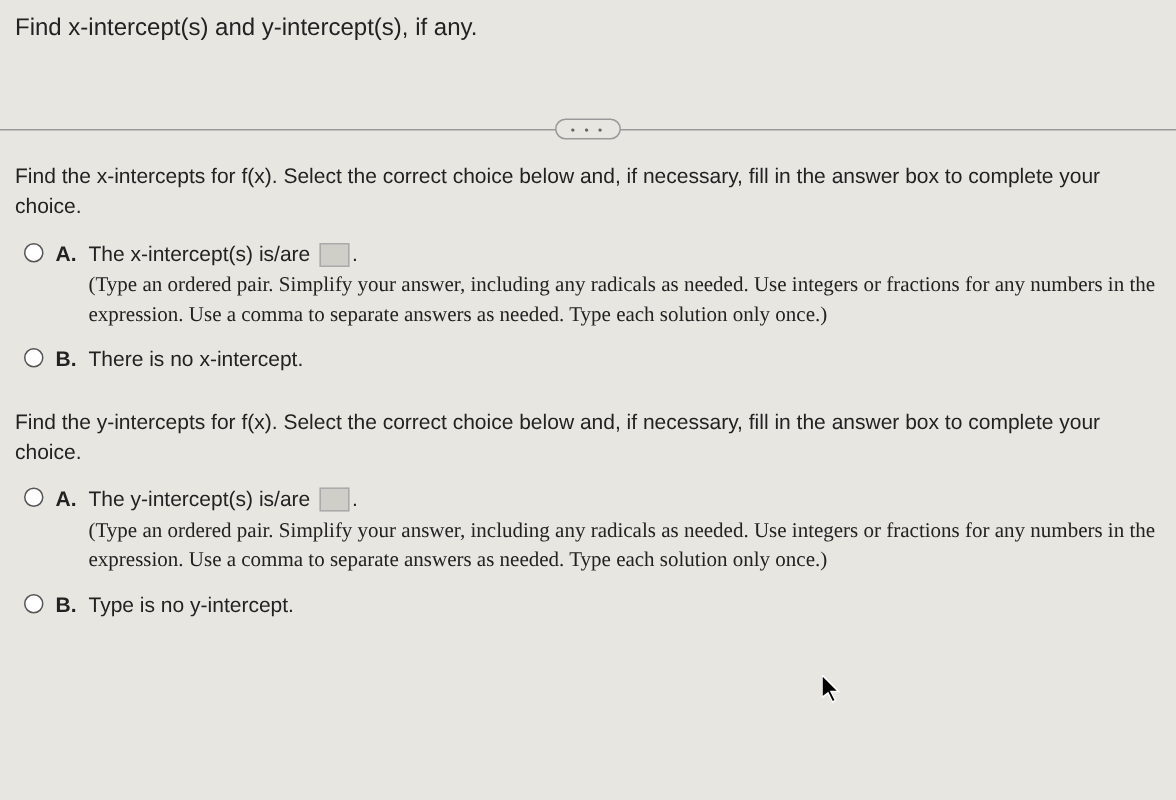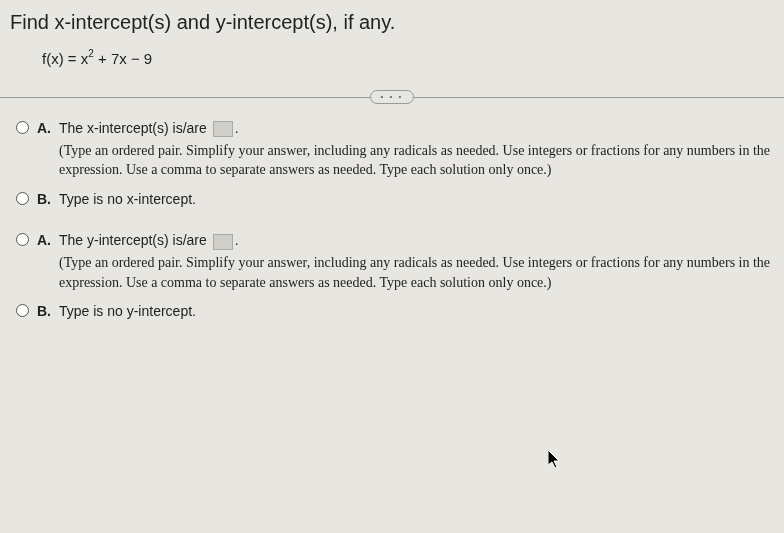--- a/index.html
+++ b/index.html
@@ -10,22 +10,22 @@
       width: 784px;
       height: 533px;
       overflow: hidden;
       font-size: 14px;
       line-height: 1.4;
     }
     .problem-header {
       padding: 8px 10px 18px 10px;
     }
     .title-line {
-      font-size: 20px;
-      margin-bottom: 12px;
+      font-size: 16px;
+      margin-bottom: 28px;
     }
     .equation {
       margin-left: 32px;
       font-size: 15px;
     }
     .sup { font-size: 10px; position: relative; top: -7px; }
     .divider-row {
       position: relative;
       height: 20px;
       margin-bottom: 12px;
@@ -100,53 +100,52 @@
     .cursor-arrow {
       position: absolute;
       pointer-events: none;
     }
   </style>
 </head>
 <body>
 
 <div class="problem-header">
   <div class="title-line">Find x-intercept(s) and y-intercept(s), if any.</div>
-  <div class="equation">
-    <span>f(x) = x</span><span class="sup">2</span><span> + 7x − 9</span>
-  </div>
 </div>
 
 <div class="divider-row">
   <div class="divider-line"></div>
   <div class="divider-pill">
     <span>• • •</span>
   </div>
 </div>
 
 <div class="section">
+  <div class="prompt">Find the x-intercepts for f(x). Select the correct choice below and, if necessary, fill in the answer box to complete your choice.</div>
 
   <div class="choice">
     <div class="radio"></div>
     <div class="choice-label">A.</div>
     <div class="choice-body">
       <span>The x-intercept(s) is/are </span><span class="answer-box"></span><span>.</span>
       <div class="hint">(Type an ordered pair. Simplify your answer, including any radicals as needed. Use integers or fractions for any numbers in the expression. Use a comma to separate answers as needed. Type each solution only once.)</div>
     </div>
   </div>
 
   <div class="choice">
     <div class="radio"></div>
     <div class="choice-label">B.</div>
     <div class="choice-body">
-      <span>Type is no x-intercept.</span>
+      <span>There is no x-intercept.</span>
     </div>
   </div>
 </div>
 
 <div class="section">
+  <div class="prompt">Find the y-intercepts for f(x). Select the correct choice below and, if necessary, fill in the answer box to complete your choice.</div>
 
   <div class="choice">
     <div class="radio"></div>
     <div class="choice-label">A.</div>
     <div class="choice-body">
       <span>The y-intercept(s) is/are </span><span class="answer-box"></span><span>.</span>
       <div class="hint">(Type an ordered pair. Simplify your answer, including any radicals as needed. Use integers or fractions for any numbers in the expression. Use a comma to separate answers as needed. Type each solution only once.)</div>
     </div>
   </div>
 

